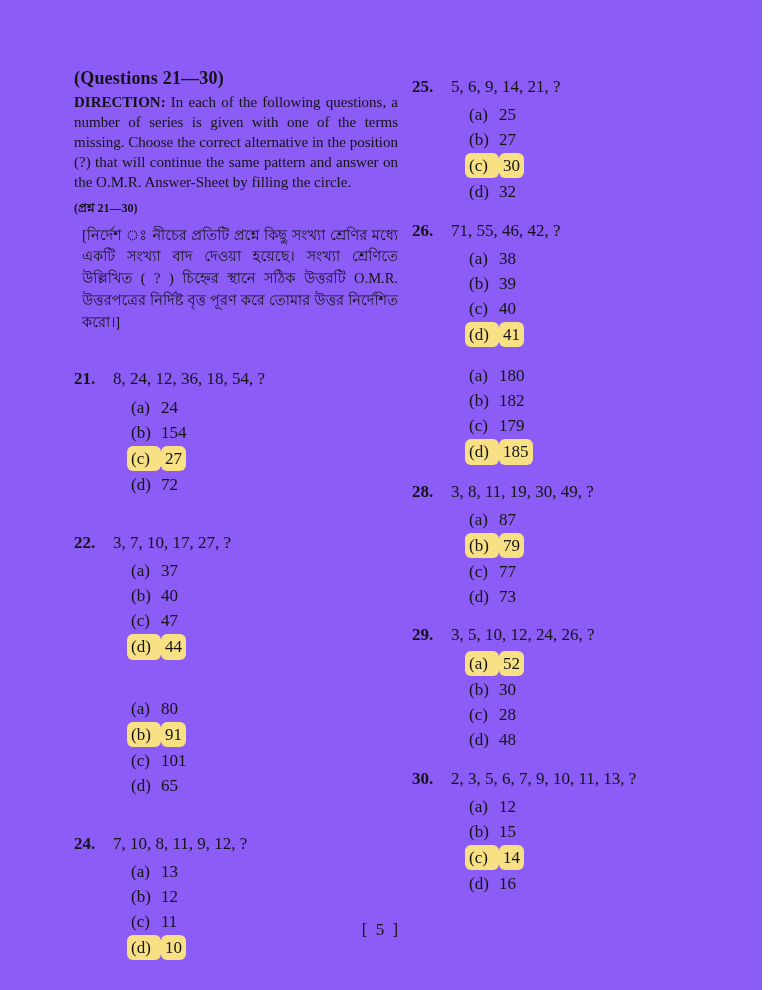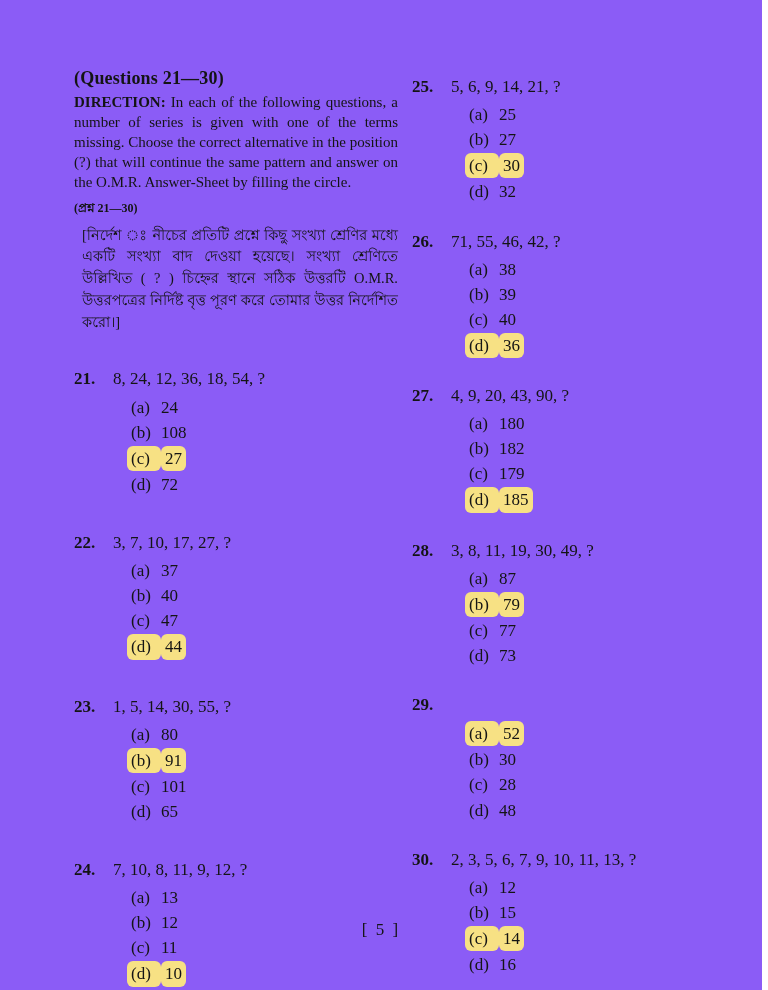--- a/index.html
+++ b/index.html
@@ -25,21 +25,21 @@
   .direction-bn {
     font-size: 14.5px; line-height: 1.5; text-align: justify;
     margin: 0 0 2px 8px;
     font-family: "Liberation Serif", "DejaVu Sans", serif;
   }
 
   .question { }
   .col-left  .question { margin-top: 35px; }
   .col-left  .question:first-of-type { margin-top: 12px; }
   .col-right .question:first-of-type { margin-top: 8px; }
-  .col-right .question + .question { margin-top: 26px; }
+  .col-right .question + .question { margin-top: 15px; }
 
   .q-head { display: flex; align-items: baseline; font-size: 17px; line-height: 1.3; }
   .q-num { font-weight: bold; width: 39px; flex: none; }
   .q-series { }
 
   .options { margin-left: 57px; margin-top: 4px; }
   .option { display: flex; align-items: baseline; font-size: 17px; line-height: 1.36; padding: 1px 0; }
   .opt-label { min-width: 30px; flex: none; }
   .opt-value { }
 
@@ -77,21 +77,21 @@
       <span class="q-series">8, 24, 12, 36, 18, 54, ?</span>
     </div>
     <div class="options">
   <div class="option">
     <span class="opt-label">(a)</span>
     <span class="opt-value">24</span>
   </div>
 
   <div class="option">
     <span class="opt-label">(b)</span>
-    <span class="opt-value">108</span>
+    <span class="opt-value">154</span>
   </div>
 
   <div class="option highlighted">
     <span class="opt-label">(c)</span>
     <span class="opt-value">27</span>
   </div>
 
   <div class="option">
     <span class="opt-label">(d)</span>
     <span class="opt-value">72</span>
@@ -121,24 +121,20 @@
   </div>
 
   <div class="option highlighted">
     <span class="opt-label">(d)</span>
     <span class="opt-value">44</span>
   </div>
 </div>
   </div>
 
   <div class="question">
-    <div class="q-head">
-      <span class="q-num">23.</span>
-      <span class="q-series">1, 5, 14, 30, 55, ?</span>
-    </div>
     <div class="options">
   <div class="option">
     <span class="opt-label">(a)</span>
     <span class="opt-value">80</span>
   </div>
 
   <div class="option highlighted">
     <span class="opt-label">(b)</span>
     <span class="opt-value">91</span>
   </div>
@@ -229,30 +225,26 @@
     <span class="opt-value">39</span>
   </div>
 
   <div class="option">
     <span class="opt-label">(c)</span>
     <span class="opt-value">40</span>
   </div>
 
   <div class="option highlighted">
     <span class="opt-label">(d)</span>
-    <span class="opt-value">36</span>
-  </div>
-</div>
-  </div>
-
-  <div class="question">
-    <div class="q-head">
-      <span class="q-num">27.</span>
-      <span class="q-series">4, 9, 20, 43, 90, ?</span>
-    </div>
+    <span class="opt-value">41</span>
+  </div>
+</div>
+  </div>
+
+  <div class="question">
     <div class="options">
   <div class="option">
     <span class="opt-label">(a)</span>
     <span class="opt-value">180</span>
   </div>
 
   <div class="option">
     <span class="opt-label">(b)</span>
     <span class="opt-value">182</span>
   </div>
@@ -293,20 +285,21 @@
   <div class="option">
     <span class="opt-label">(d)</span>
     <span class="opt-value">73</span>
   </div>
 </div>
   </div>
 
   <div class="question">
     <div class="q-head">
       <span class="q-num">29.</span>
+      <span class="q-series">3, 5, 10, 12, 24, 26, ?</span>
     </div>
     <div class="options">
   <div class="option highlighted">
     <span class="opt-label">(a)</span>
     <span class="opt-value">52</span>
   </div>
 
   <div class="option">
     <span class="opt-label">(b)</span>
     <span class="opt-value">30</span>

